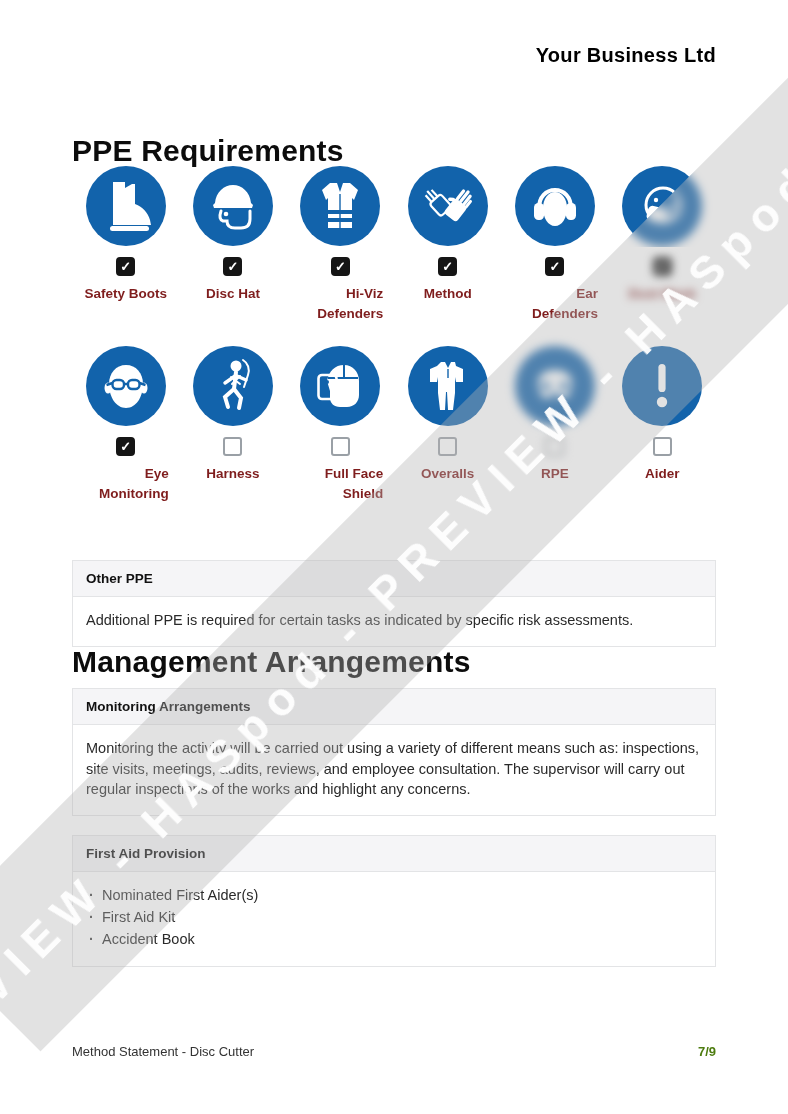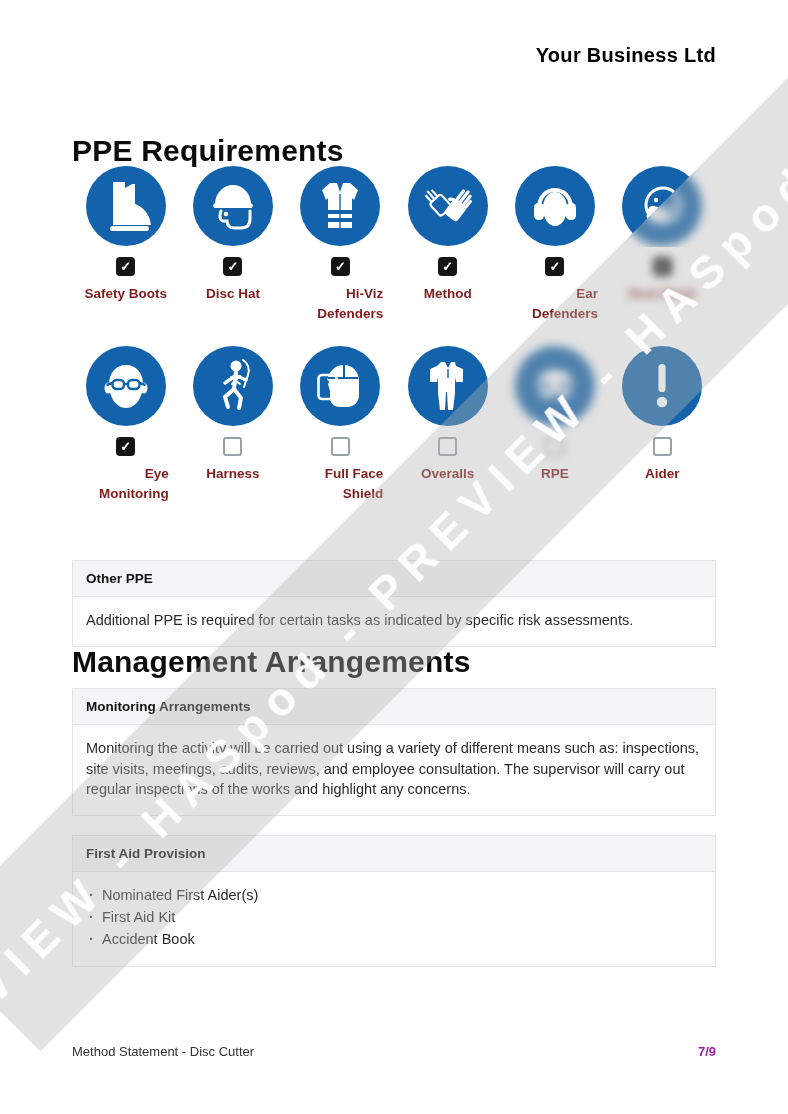--- a/index.html
+++ b/index.html
@@ -36,21 +36,21 @@
   #other-ppe { top:524px;margin-top:36px; }
   #monitoring { top:688px; }
   #first-aid { top:835px; }
 
   .fa-list { list-style:none; padding:12px 13px 16px; }
   .fa-list li { font-size:14.5px; line-height:22px; color:#2a2a2a; padding-left:16px; position:relative; }
   .fa-list li::before { content:"\00B7"; position:absolute; left:3px; top:0; font-weight:700; color:#444; }
 
   .footer { position:absolute; left:72px; right:72px; top:1044px; display:flex;
             justify-content:space-between; align-items:flex-start; font-size:13px; color:#333; }
-  .footer-right { font-weight:700; color:#a21caf; }
+  .footer-right { font-weight:700; color:#4d7c0f; }
 
   .watermark { position:absolute; left:-221px; top:420px; width:1400px; height:160px;
                transform:rotate(-45deg); background:rgba(178,178,178,.38);
                -webkit-backdrop-filter:blur(5px); backdrop-filter:blur(5px);
                display:flex; align-items:center; justify-content:center; overflow:hidden;
                z-index:40; pointer-events:none; }
   .watermark span { font-size:46px; font-weight:700; letter-spacing:11px;
                     color:rgba(255,255,255,.96); white-space:nowrap; }
 </style>
 </head>

